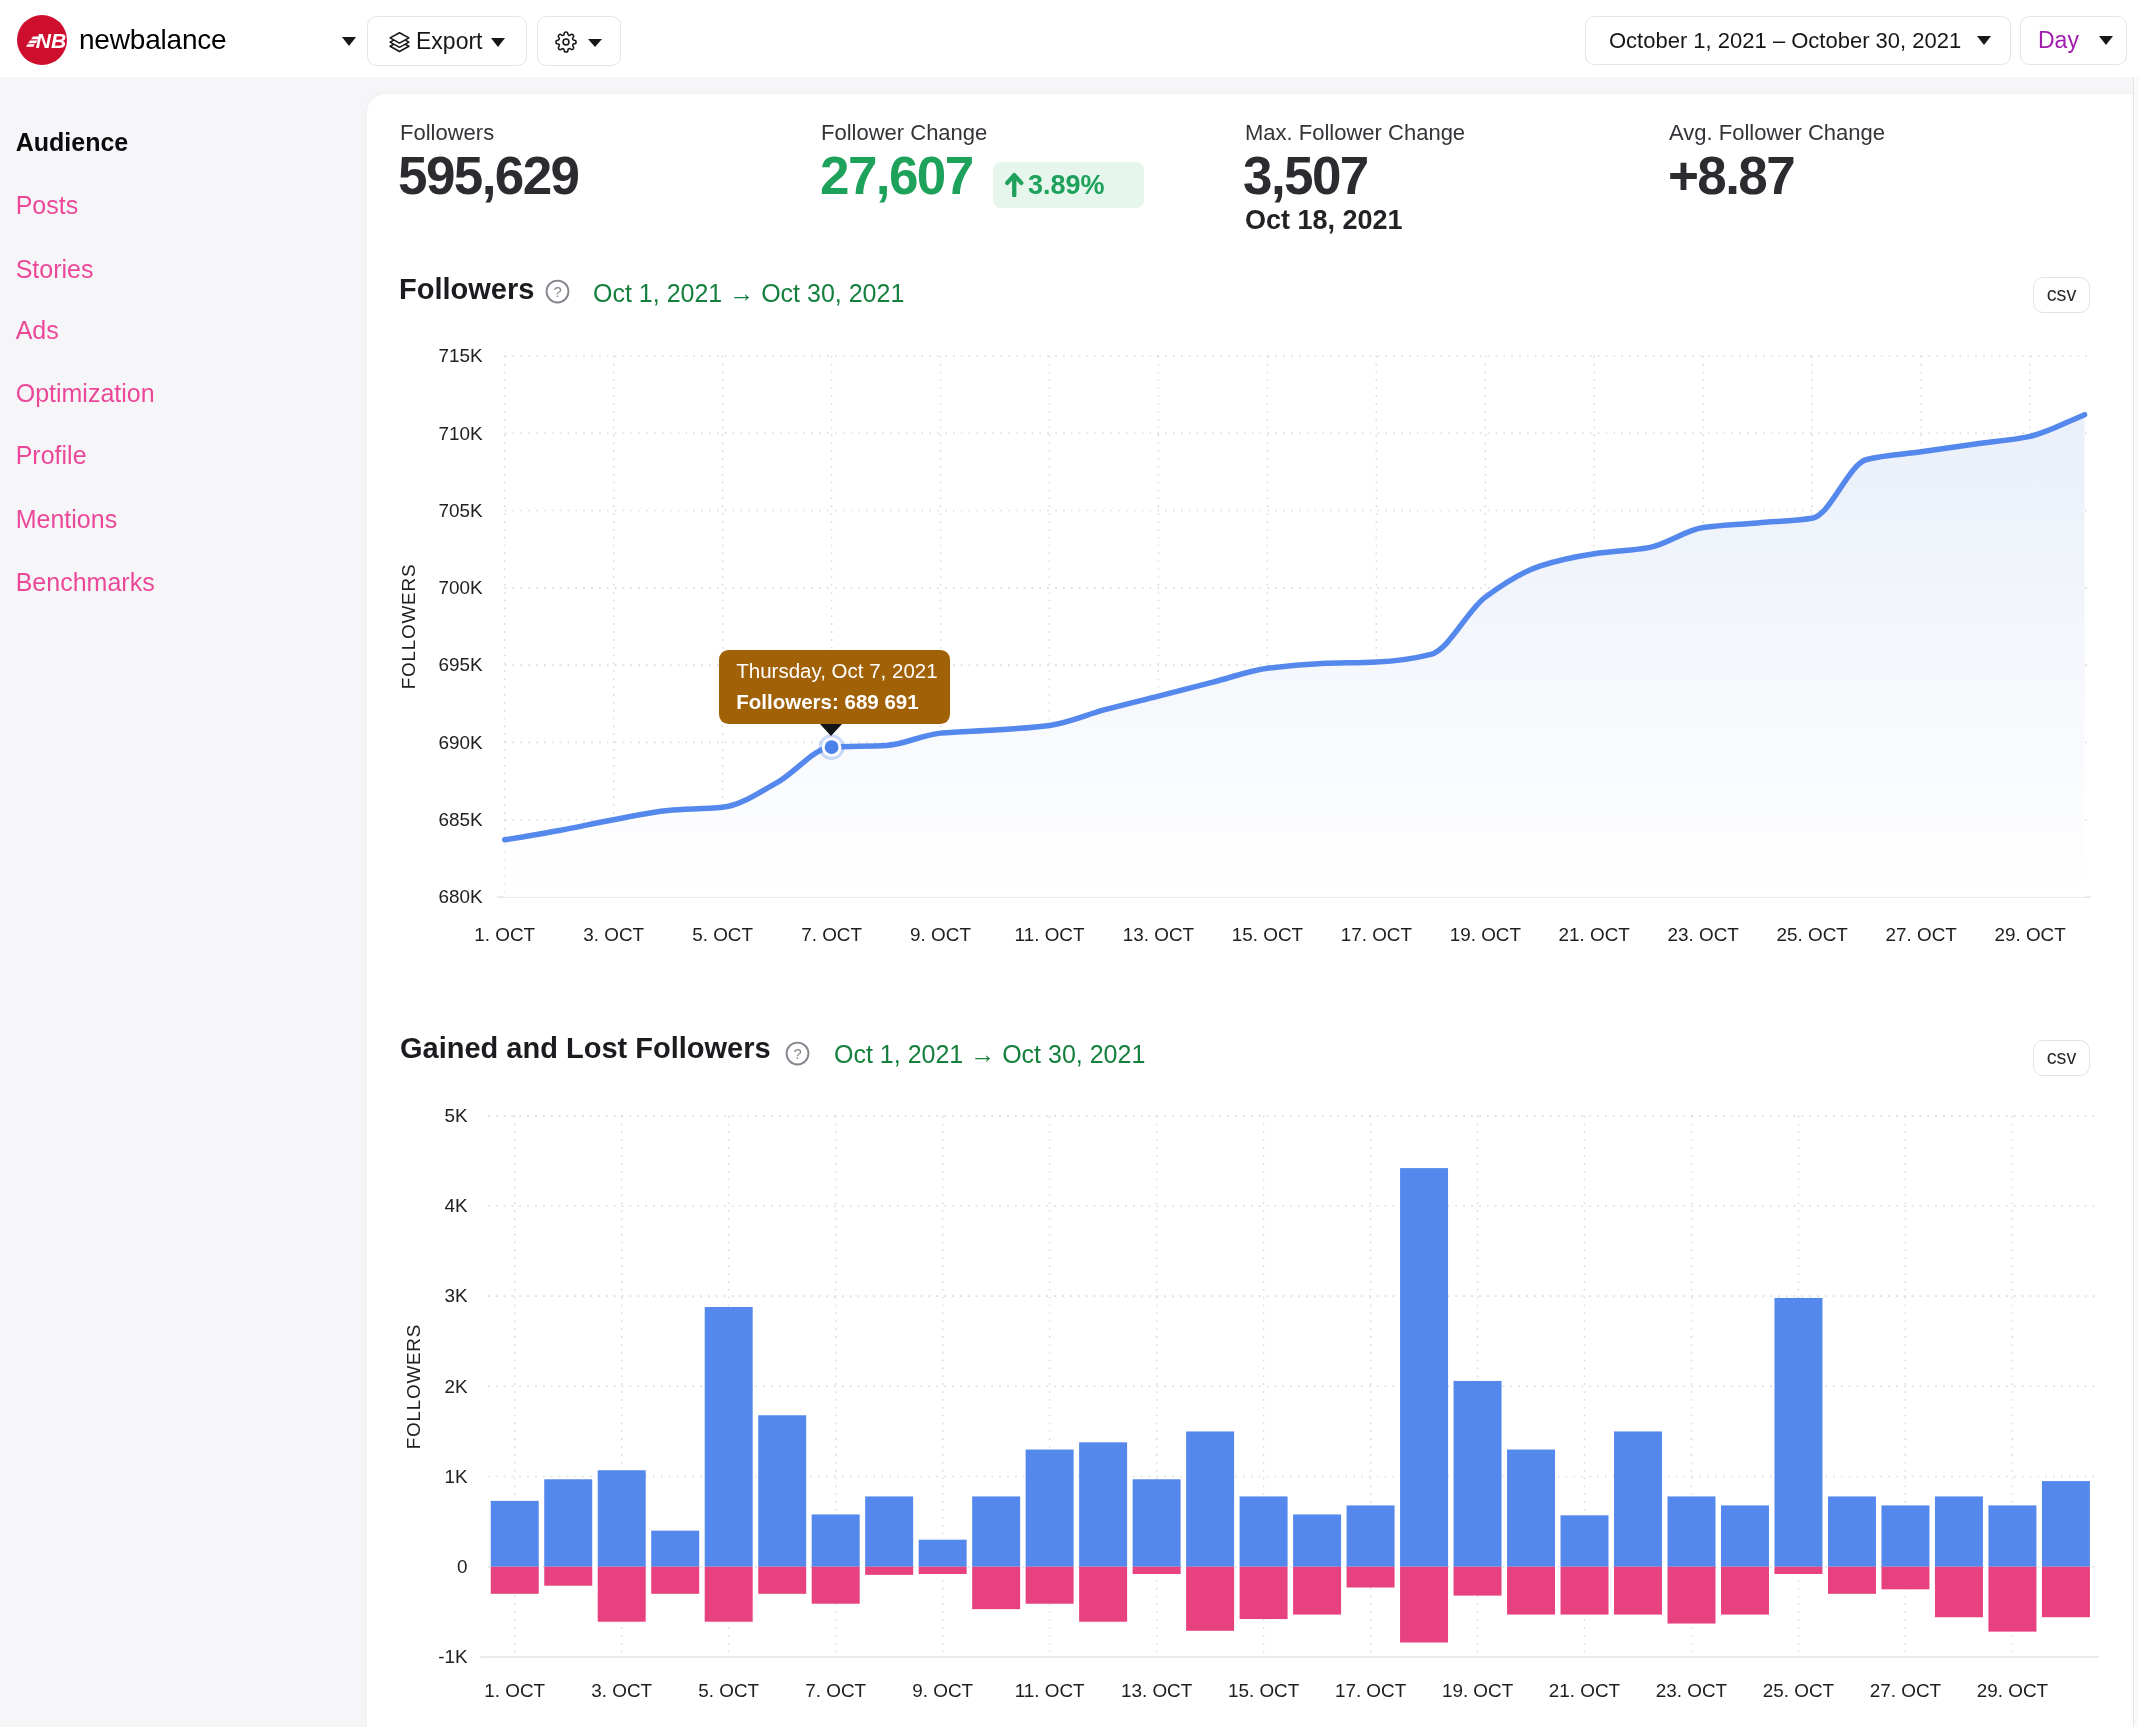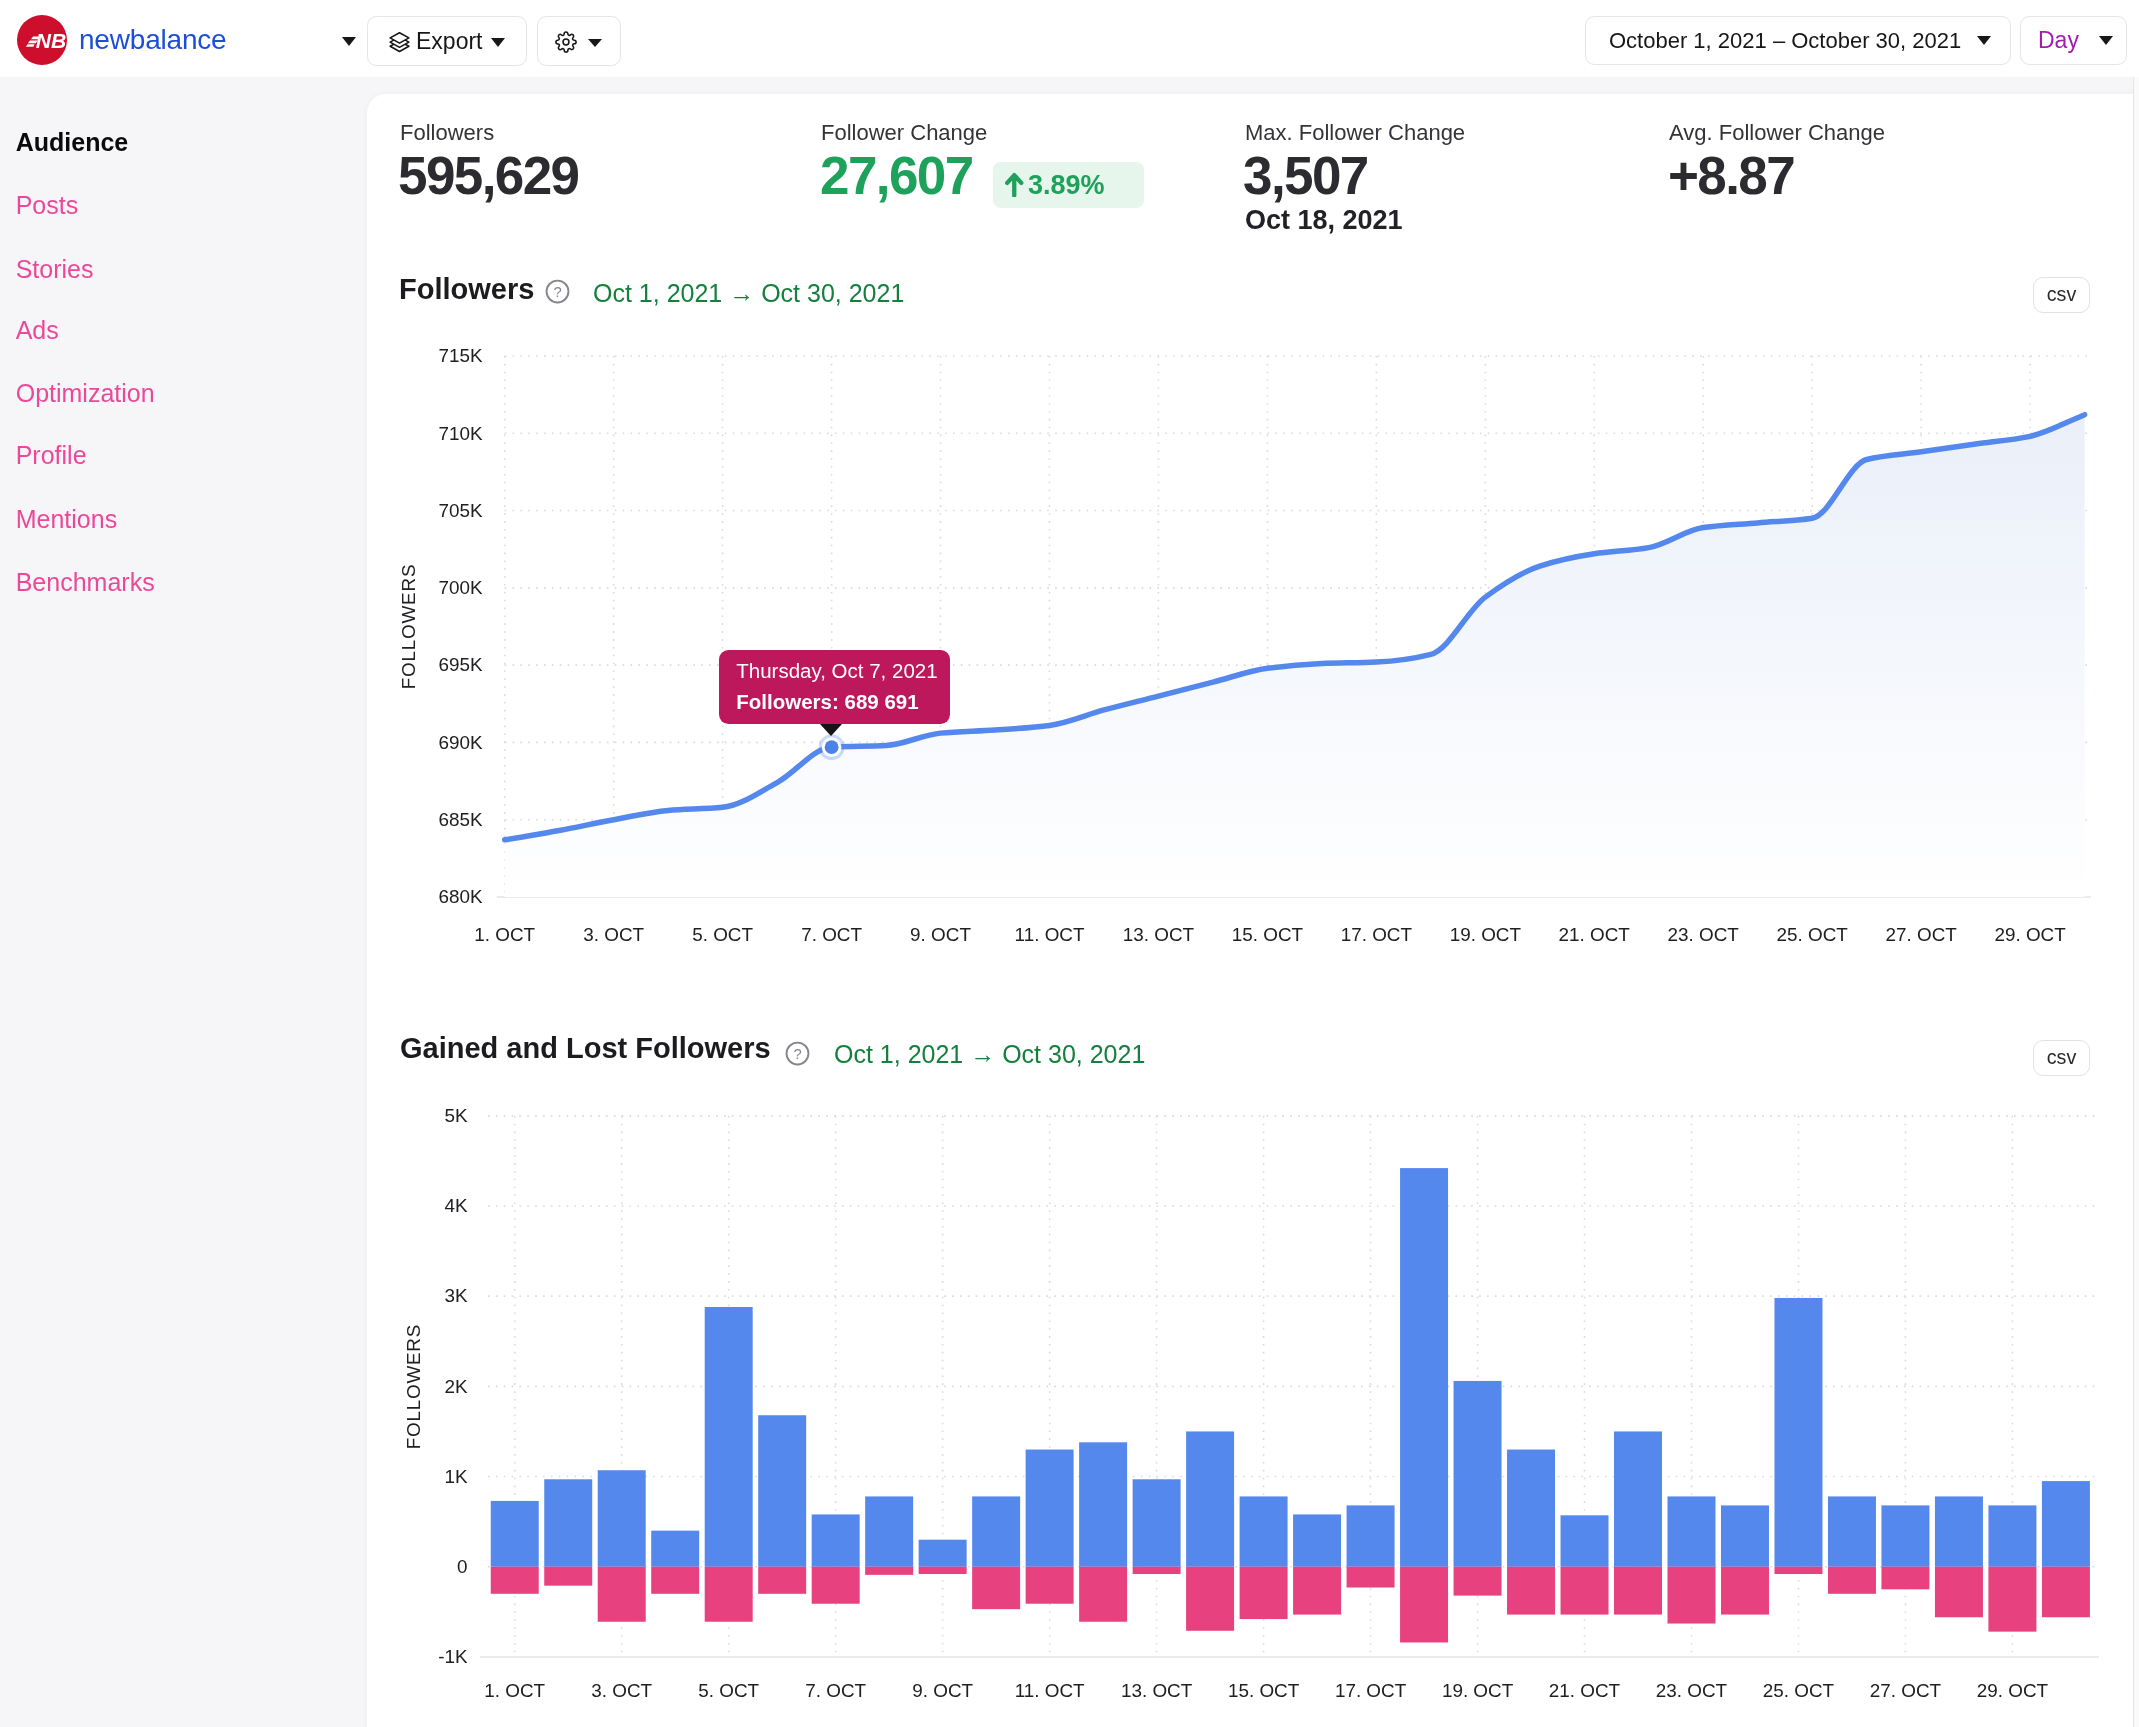--- a/index.html
+++ b/index.html
@@ -22,21 +22,21 @@
 <div class="abs" style="left:0;top:0;width:2140px;height:77px;background:#ffffff"></div>
 <svg style="position:absolute;left:16.5px;top:15px" width="50" height="50" viewBox="0 0 64 64">
 <circle cx="32" cy="32" r="32" fill="#ce0e2d"></circle>
 <g fill="#ffffff">
 <path d="M20.5 27.5 L30.5 27.5 L28 31 L18 31 Z"></path>
 <path d="M16.5 32.5 L26.5 32.5 L24 36 L14 36 Z"></path>
 <path d="M13.5 37.5 L22.5 37.5 L21 40.5 L11.5 40.5 Z"></path>
 <text x="24" y="42" font-family="Liberation Sans, sans-serif" font-weight="bold" font-style="italic" font-size="27">NB</text>
 </g>
   </svg>
-<div class="abs" style="left:79px;top:24.4px;font-size:28px;line-height:31px;color:#1d4ed8;letter-spacing:-0.2px">newbalance</div>
+<div class="abs" style="left:79px;top:24.4px;font-size:28px;line-height:31px;color:#000000;letter-spacing:-0.2px">newbalance</div>
 <div style="position:absolute;left:342px;top:37px;width:0;height:0;border-left:7.9px solid transparent;border-right:7.9px solid transparent;border-top:9.4px solid #17171a"></div>
 <div class="btn" style="left:367px;top:15.7px;width:160px;height:50px"></div>
 <div class="abs" style="left:387px;top:26px"><svg width="25" height="27" viewBox="0 0 24 24" fill="#ffffff" stroke="#17171a" stroke-width="1.5" stroke-linejoin="round" stroke-linecap="round">
 <path d="M12 15.5 L3 10.5 L12 5.5 L21 10.5 Z" transform="translate(0 8)"></path>
 <path d="M12 15.5 L3 10.5 L12 5.5 L21 10.5 Z" transform="translate(0 4)"></path>
 <path d="M12 15.5 L3 10.5 L12 5.5 L21 10.5 Z"></path>
 </svg></div>
 <div class="abs" style="left:416px;top:29px;font-size:23px;line-height:25px;color:#17171a">Export</div>
 <div style="position:absolute;left:491px;top:38px;width:0;height:0;border-left:7.9px solid transparent;border-right:7.9px solid transparent;border-top:9.4px solid #17171a"></div>
 <div class="btn" style="left:537px;top:15.7px;width:84px;height:50px"></div>
@@ -142,21 +142,21 @@
 <text x="2165.1" y="1197" text-anchor="middle" font-size="24" fill="#202024">23. OCT</text>
 <text x="2303.6" y="1197" text-anchor="middle" font-size="24" fill="#202024">25. OCT</text>
 <text x="2442.2" y="1197" text-anchor="middle" font-size="24" fill="#202024">27. OCT</text>
 <text x="2580.7" y="1197" text-anchor="middle" font-size="24" fill="#202024">29. OCT</text>
 <text x="527" y="797" text-anchor="middle" font-size="24" fill="#202024" letter-spacing="1" transform="rotate(-90 527 797)">FOLLOWERS</text>
 <circle cx="1056.7" cy="950.5" r="16.5" fill="#5588ec" opacity="0.3"></circle>
 <circle cx="1056.7" cy="950.5" r="12.5" fill="#ffffff"></circle>
 <circle cx="1056.7" cy="950.5" r="8.8" fill="#4a82ea"></circle>
 </svg>
 
-<div class="abs" style="left:719px;top:650px;width:231px;height:74px;background:#be185d;border-radius:9.4px;color:#fff">
+<div class="abs" style="left:719px;top:650px;width:231px;height:74px;background:#a16207;border-radius:9.4px;color:#fff">
 <div style="position:absolute;left:17.3px;top:11px;font-size:20.5px;line-height:20.5px">Thursday, Oct 7, 2021</div>
 <div style="position:absolute;left:17.3px;top:42px;font-size:20.5px;line-height:20.5px;font-weight:bold">Followers: 689 691</div>
 <div style="position:absolute;left:101px;top:74px;width:0;height:0;border-left:11.8px solid transparent;border-right:11.8px solid transparent;border-top:12.6px solid #131518"></div>
 </div>
 
 <div class="hdr" style="left:400px;top:1034px">Gained and Lost Followers</div>
 <svg style="position:absolute;left:785px;top:1041px" width="25" height="25" viewBox="0 0 32 32">
     <circle cx="16" cy="16" r="14" fill="none" stroke="#85858d" stroke-width="2.4"></circle>
     <text x="16" y="23" text-anchor="middle" font-size="19" fill="#85858d" font-family="Liberation Sans,sans-serif">?</text>
   </svg>

